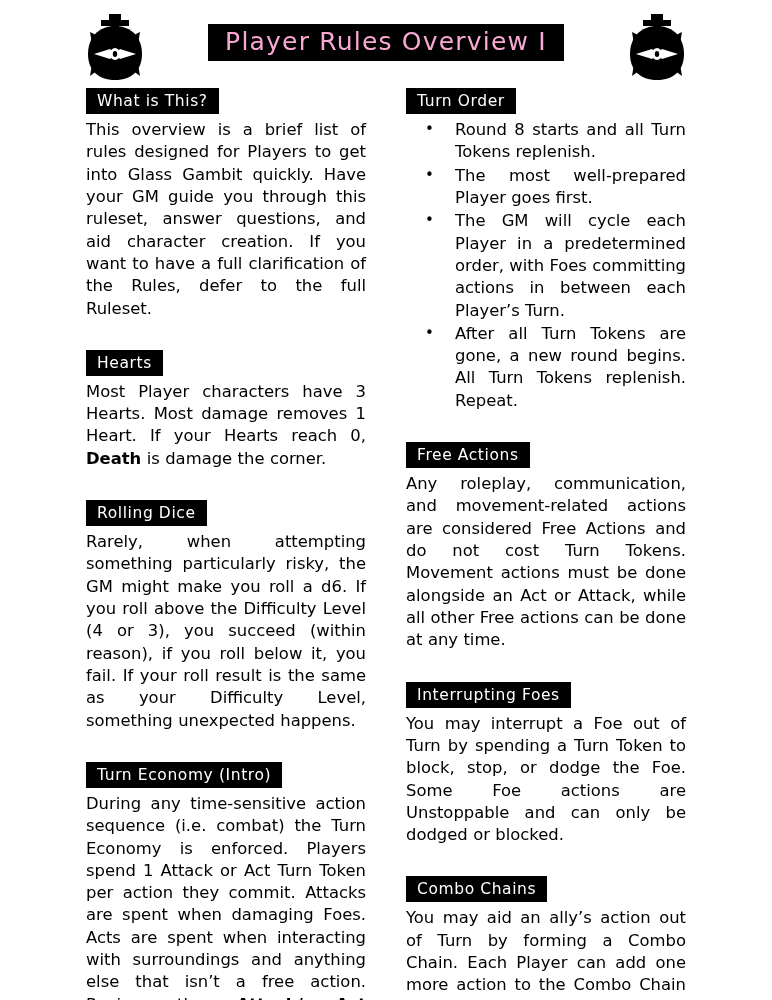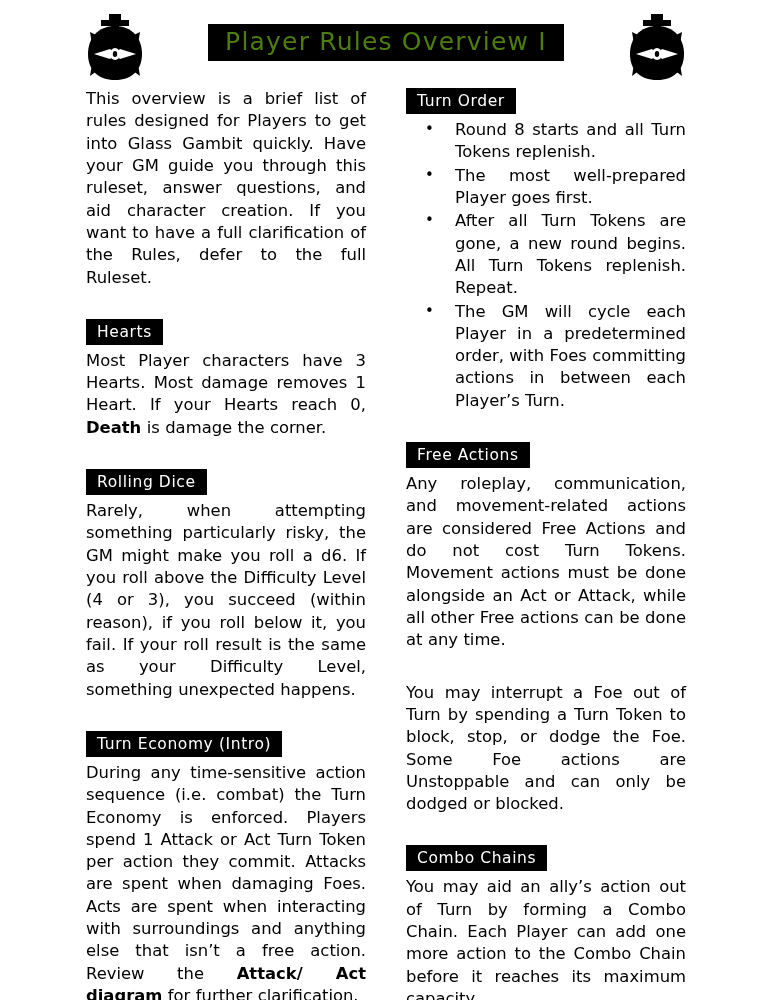--- a/index.html
+++ b/index.html
@@ -29,21 +29,21 @@
     top: 14px;
     width: 62px;
     height: 66px;
   }
   .watch-icon.left  { left: 84px; }
   .watch-icon.right { left: 626px; }
   .watch-icon svg { display: block; width: 100%; height: 100%; }
 
   .title-banner {
     background: #000000;
-    color: #4d7c0f;
+    color: #f9a8d4;
     padding: 5px 17px 7px 17px;
     margin-top: 2px;
   }
   .title-banner .title-text {
     font-family: "DejaVu Sans", sans-serif;
     font-size: 25px;
     letter-spacing: 1.2px;
     line-height: 1;
     font-weight: 400;
     white-space: nowrap;
@@ -162,20 +162,23 @@
       <ellipse cx="31" cy="40" rx="2.2" ry="3" fill="#000"></ellipse>
     </svg>
   </div>
 </div>
 
 <div class="columns">
 
   <div class="column left">
 
     <div class="section">
+      <div class="section-header">
+        <span class="section-title">What is This?</span>
+      </div>
       <p class="body-text">This overview is a brief list of rules designed for Players to get into Glass Gambit quickly. Have your GM guide you through this ruleset, answer questions, and aid character creation. If you want to have a full clarification of the Rules, defer to the full Ruleset.</p>
     </div>
 
     <div class="section sec-gap-md">
       <div class="section-header">
         <span class="section-title">Hearts</span>
       </div>
       <p class="body-text"><span>Most Player characters have 3 Hearts. Most damage removes 1 Heart. If your Hearts reach 0, </span><b>Death</b><span> is damage the corner.</span></p>
     </div>
 
@@ -197,33 +200,36 @@
 
   <div class="column right">
 
     <div class="section">
       <div class="section-header">
         <span class="section-title">Turn Order</span>
       </div>
       <ul class="bullets">
         <li>Round 8 starts and all Turn Tokens replenish.</li>
         <li>The most well-prepared Player goes first.</li>
+        <li>The GM will cycle each Player in a predetermined order, with Foes committing actions in between each Player’s Turn.</li>
         <li>After all Turn Tokens are gone, a new round begins. All Turn Tokens replenish. Repeat.</li>
-        <li>The GM will cycle each Player in a predetermined order, with Foes committing actions in between each Player’s Turn.</li>
       </ul>
     </div>
 
     <div class="section sec-gap-md">
       <div class="section-header">
         <span class="section-title">Free Actions</span>
       </div>
       <p class="body-text">Any roleplay, communication, and movement-related actions are considered Free Actions and do not cost Turn Tokens. Movement actions must be done alongside an Act or Attack, while all other Free actions can be done at any time.</p>
     </div>
 
     <div class="section sec-gap-md">
+      <div class="section-header">
+        <span class="section-title">Interrupting Foes</span>
+      </div>
       <p class="body-text">You may interrupt a Foe out of Turn by spending a Turn Token to block, stop, or dodge the Foe. Some Foe actions are Unstoppable and can only be dodged or blocked.</p>
     </div>
 
     <div class="section sec-gap-md">
       <div class="section-header">
         <span class="section-title">Combo Chains</span>
       </div>
       <p class="body-text">You may aid an ally’s action out of Turn by forming a Combo Chain. Each Player can add one more action to the Combo Chain before it reaches its maximum capacity.</p>
     </div>
 

